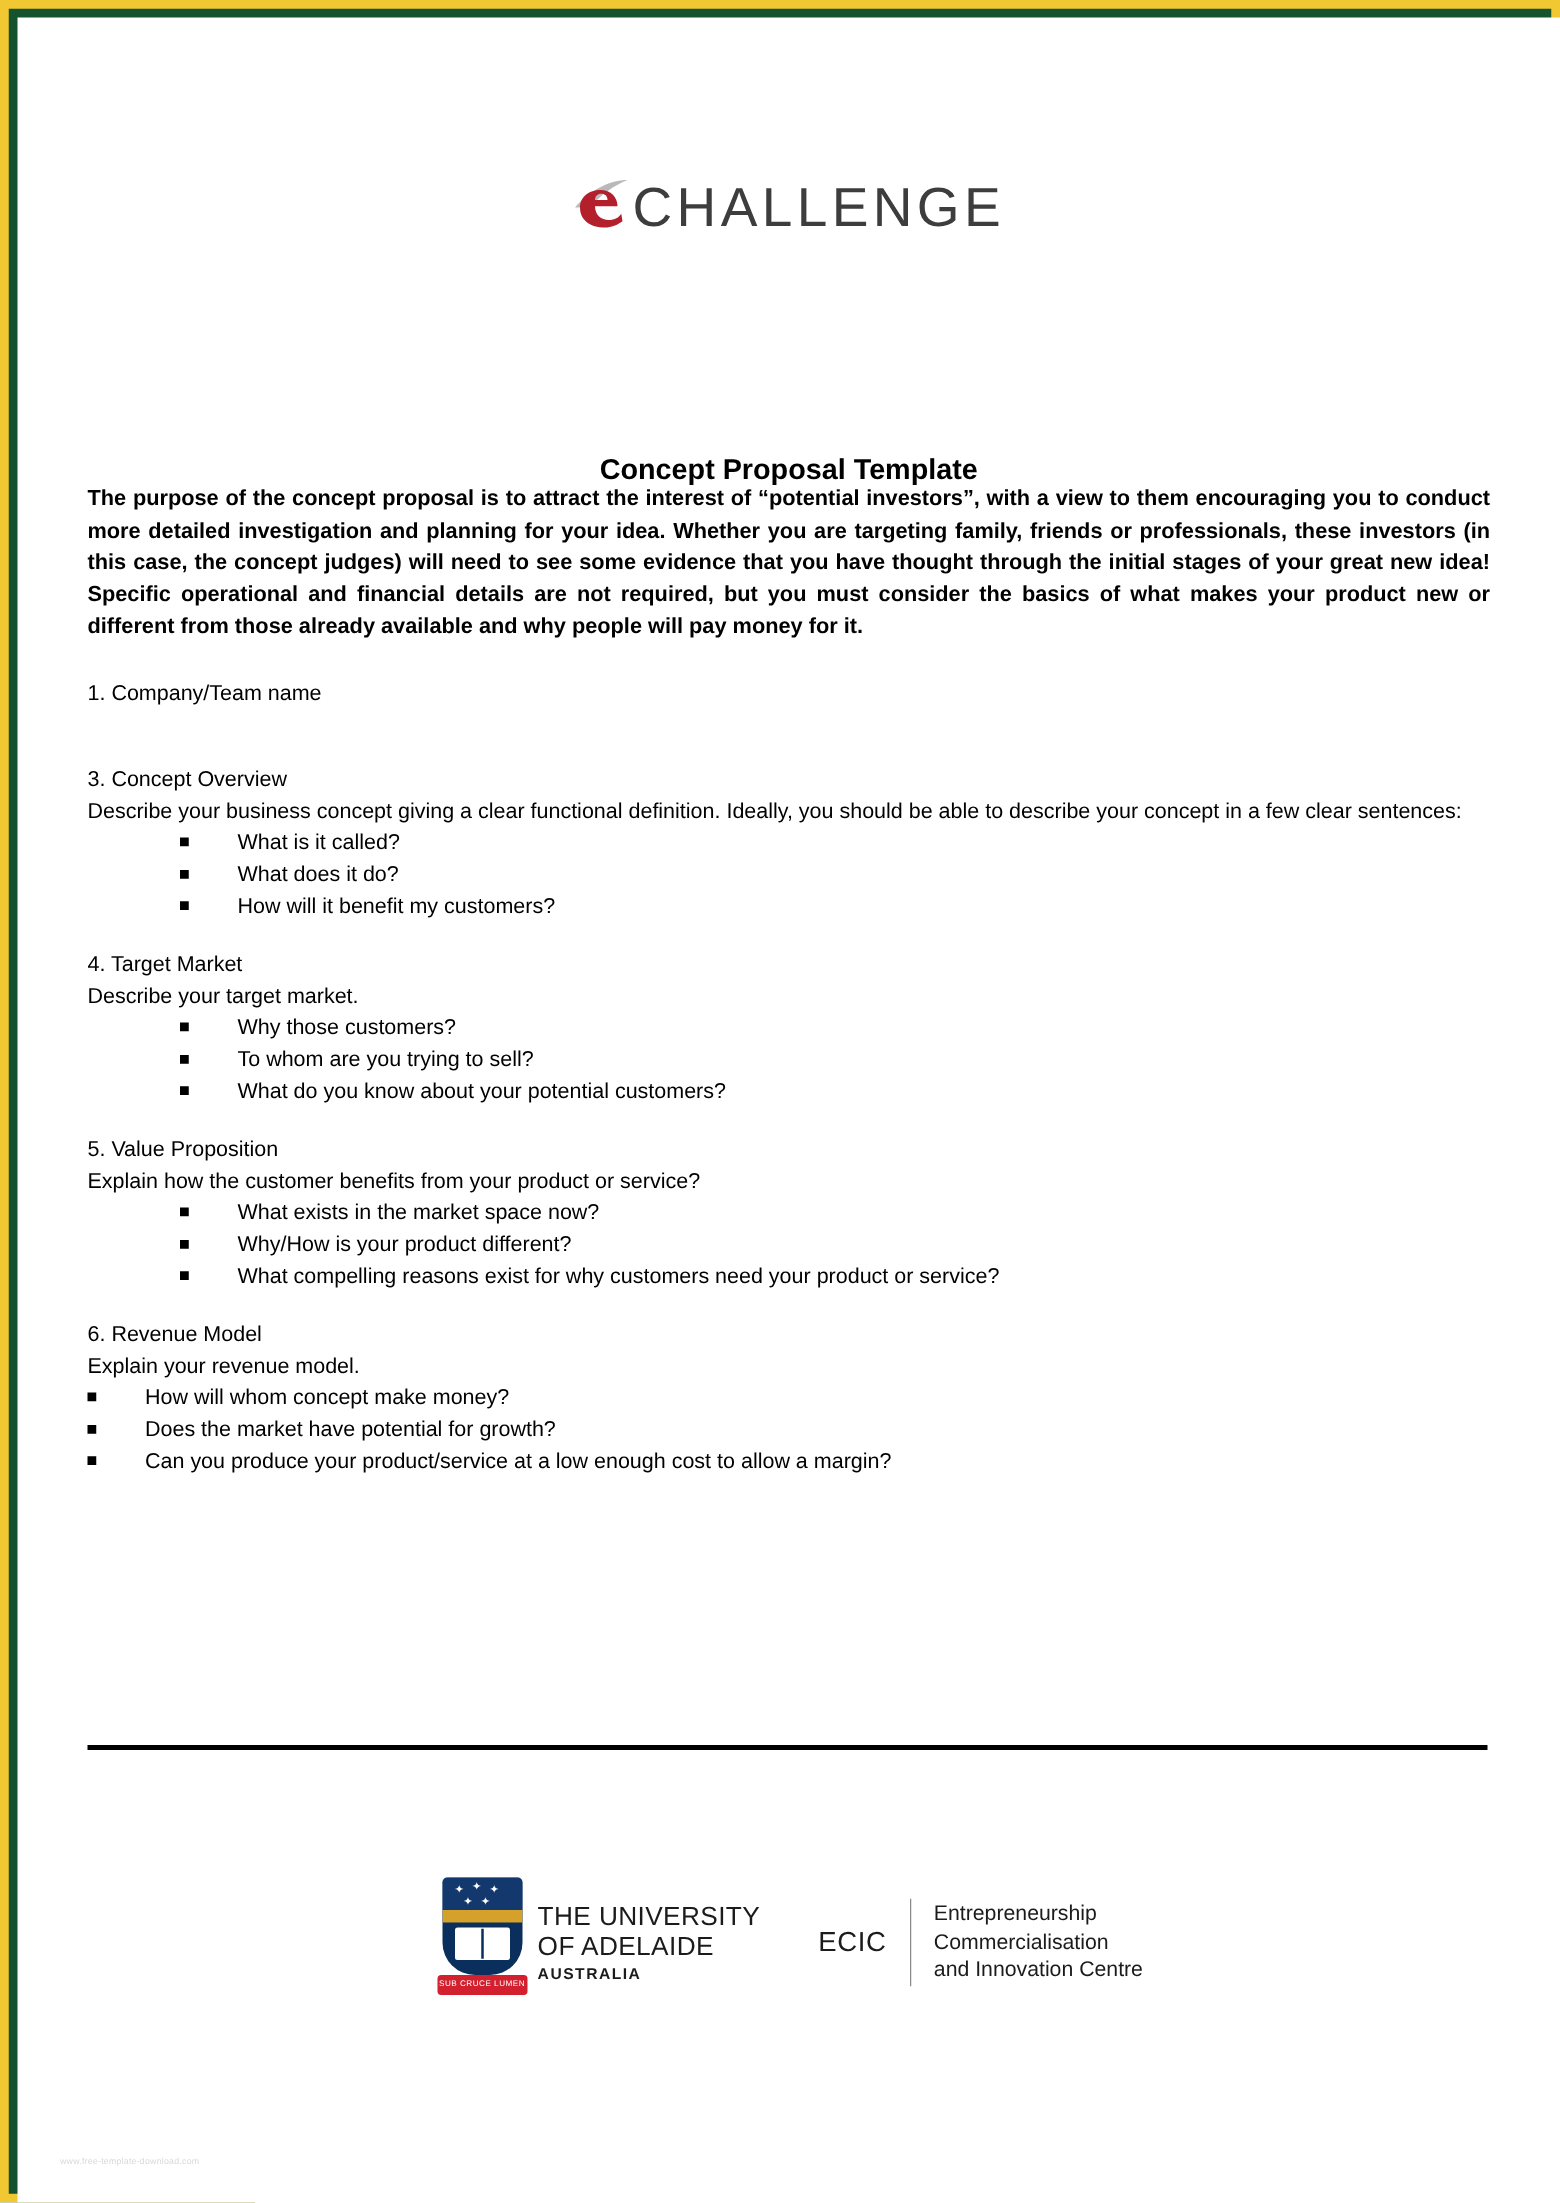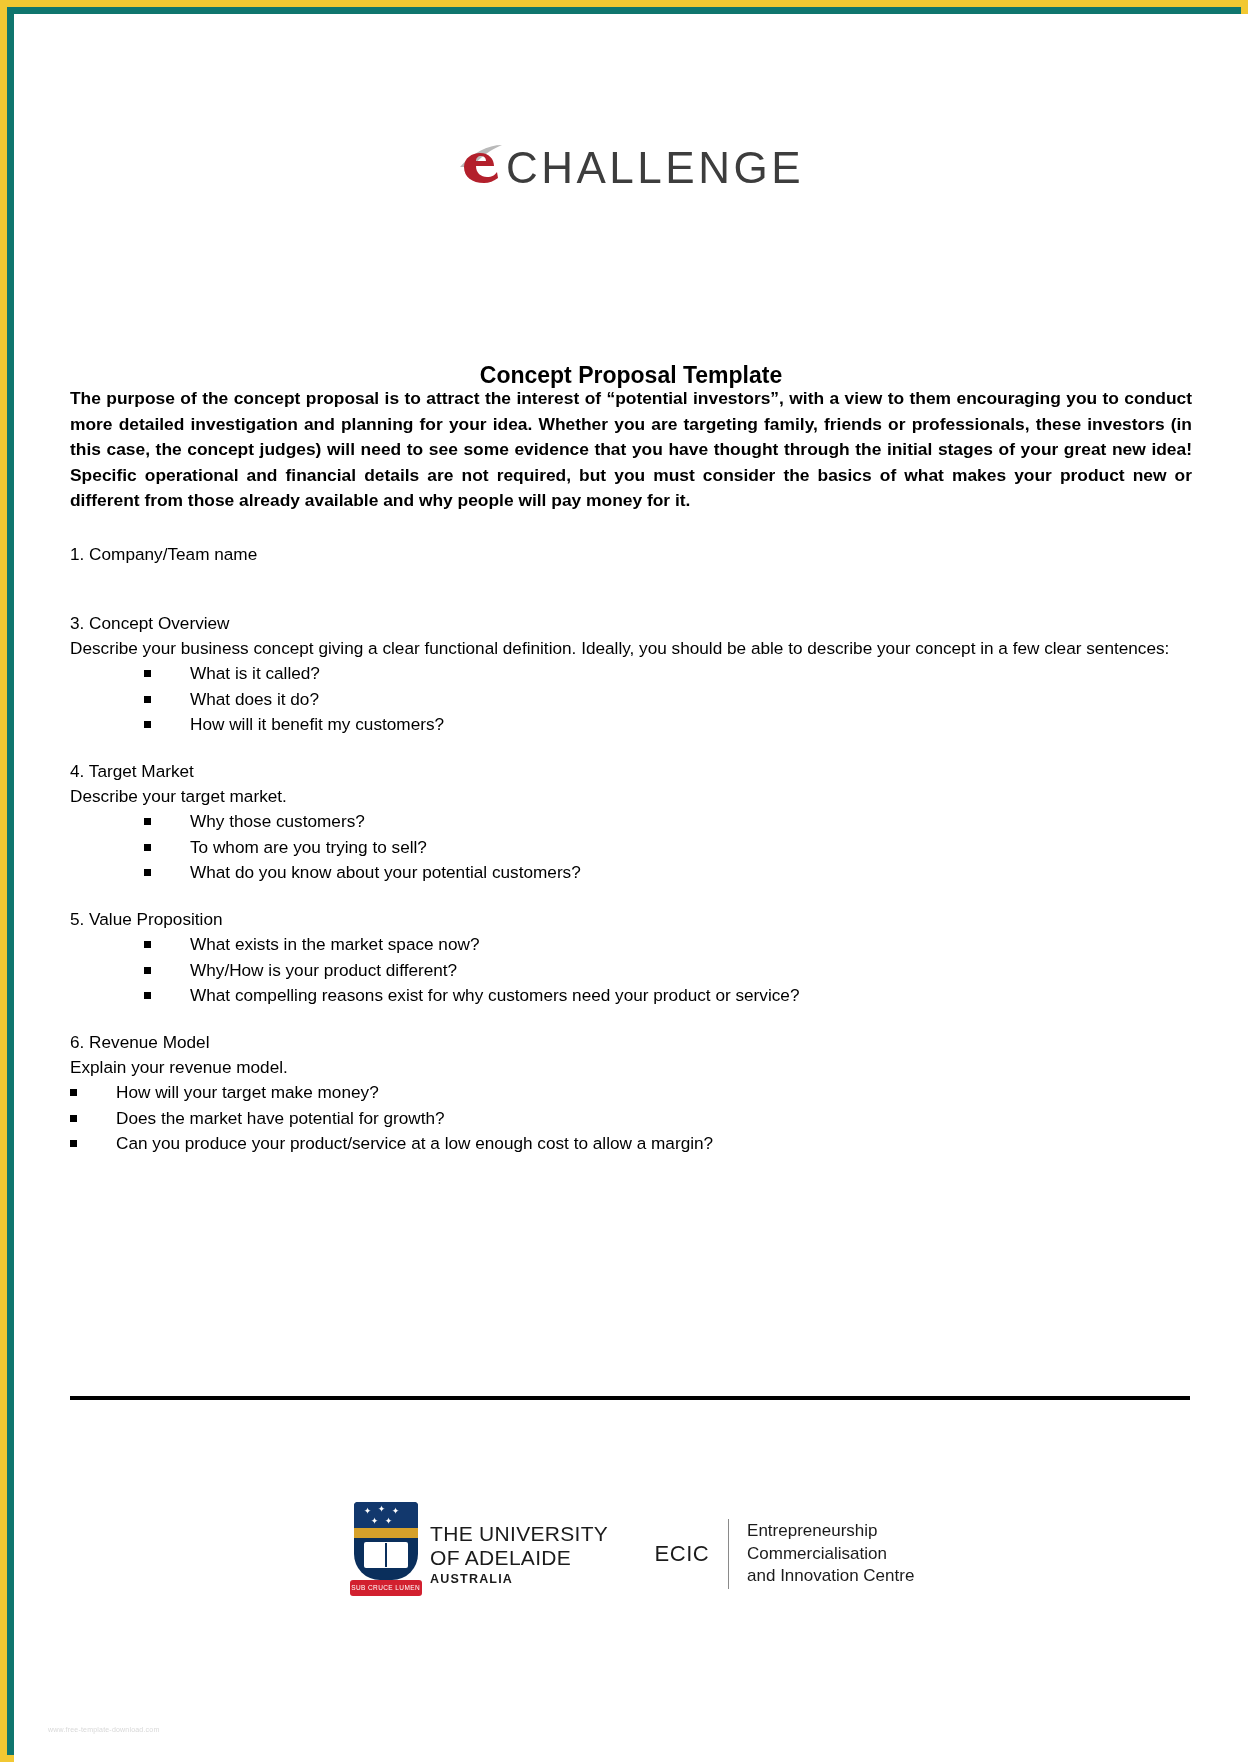--- a/index.html
+++ b/index.html
@@ -12,21 +12,21 @@
     background: #ffffff;
     font-family: "Liberation Sans", sans-serif;
     overflow: hidden;
   }
   .page {
     position: relative;
     width: 1248px;
     height: 1762px;
     box-sizing: border-box;
     border: 7px solid #f2c832;
-    background: #0f766e;
+    background: #14532d;
   }
   .sheet {
     position: absolute;
     left: 7px;
     top: 7px;
     width: 1234px;
     height: 1748px;
     background: #ffffff;
   }
   
@@ -317,31 +317,32 @@
       <p class="sec-head">4. Target Market</p>
       <p class="sec-body">Describe your target market.</p>
       <ul class="bullets">
         <li><span class="sq"></span><span>Why those customers?</span></li>
         <li><span class="sq"></span><span>To whom are you trying to sell?</span></li>
         <li><span class="sq"></span><span>What do you know about your potential customers?</span></li>
       </ul>
       <div class="gap"></div>
 
       <p class="sec-head">5. Value Proposition</p>
+      <p class="sec-body">Explain how the customer benefits from your product or service?</p>
       <ul class="bullets">
         <li><span class="sq"></span><span>What exists in the market space now?</span></li>
         <li><span class="sq"></span><span>Why/How is your product different?</span></li>
         <li><span class="sq"></span><span>What compelling reasons exist for why customers need your product or service?</span></li>
       </ul>
       <div class="gap"></div>
 
       <p class="sec-head">6. Revenue Model</p>
       <p class="sec-body">Explain your revenue model.</p>
       <ul class="bullets tight">
-        <li><span class="sq"></span><span>How will your target make money?</span></li>
+        <li><span class="sq"></span><span>How will whom concept make money?</span></li>
         <li><span class="sq"></span><span>Does the market have potential for growth?</span></li>
         <li><span class="sq"></span><span>Can you produce your product/service at a low enough cost to allow a margin?</span></li>
       </ul>
 
     </div>
 
     <div class="rule"></div>
 
     <div class="footer">
       <div class="footer-inner">

